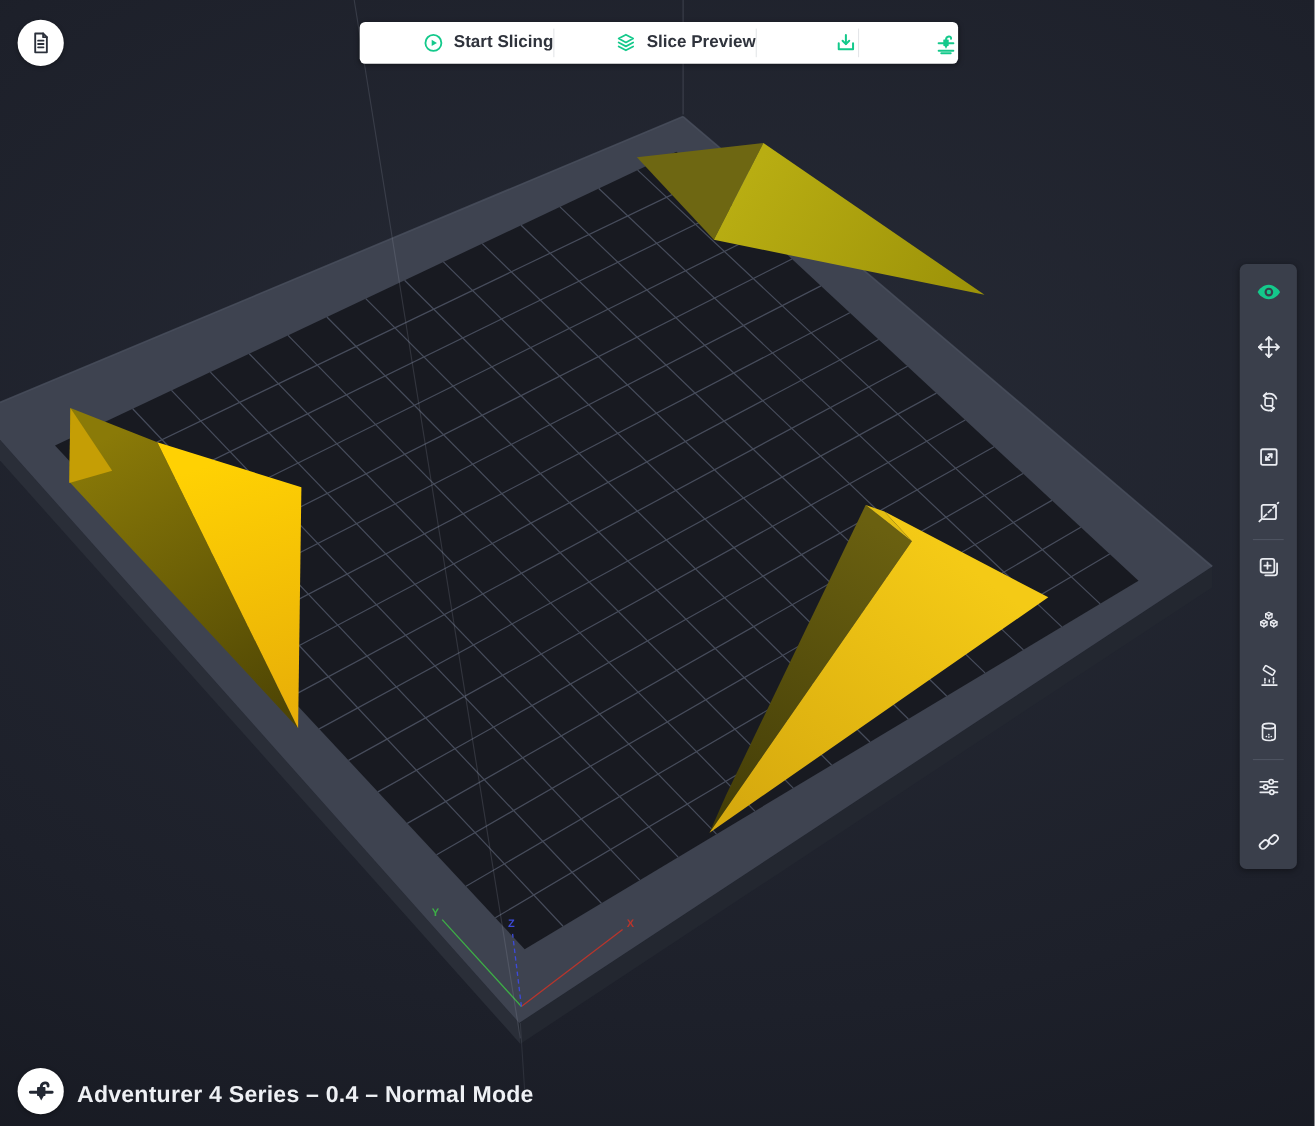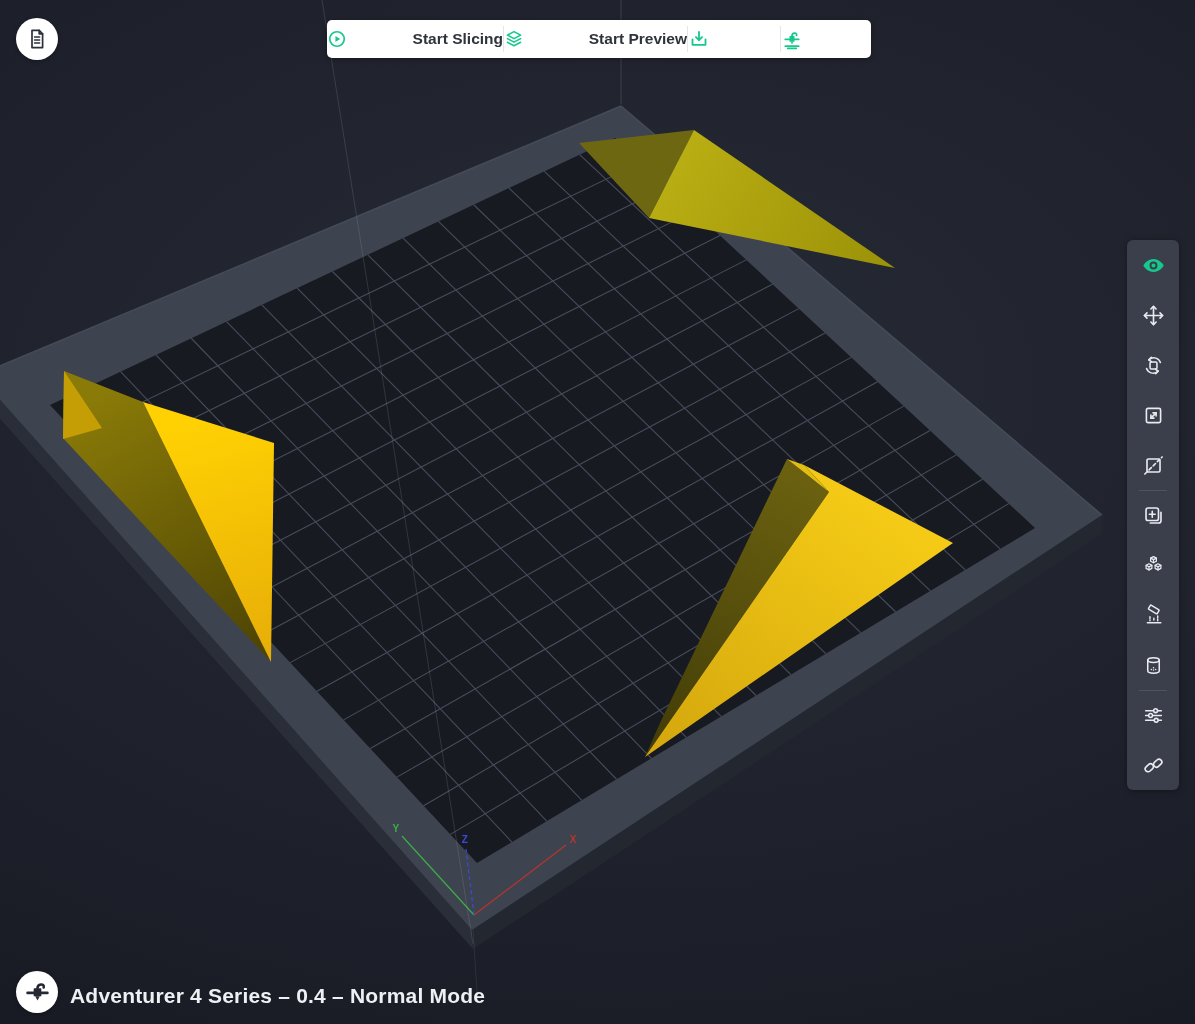--- a/index.html
+++ b/index.html
@@ -27,21 +27,21 @@
   #logo-badge .icon{width:27px;height:27px;}
 
   
   .toolbar{
     position:absolute;left:327px;top:20px;height:38px;
     background:#ffffff;border-radius:5px;
     display:flex;align-items:stretch;
     box-shadow:0 1px 5px rgba(0,0,0,.4);
   }
   .tb-btn{
-    display:flex;align-items:center;justify-content:space-between;gap:9px;
+    display:flex;align-items:center;justify-content:flex-end;gap:9px;
     color:#2f333c;font-weight:bold;font-size:15.5px;cursor:pointer;white-space:nowrap;
   }
   .tb-btn .icon{width:20px;height:20px;color:#14c98b;}
   .tb-btn.icon-only .icon{width:22px;height:22px;}
   .tb-w1{width:176px;}.tb-w2{width:183px;}.tb-w3{width:92px;}.tb-w4{width:90px;}
   .tb-sep{width:1px;background:#e4e6e9;margin:6px 0;}
 
   
   .sidebar{
     position:absolute;left:1127px;top:240px;width:52px;height:550px;
@@ -180,21 +180,21 @@
     </div>
     <div class="tb-sep"></div>
     <div class="tb-btn tb-w2">
       <span class="icon">
           <svg viewBox="0 0 24 24" fill="none" stroke="currentColor" stroke-width="1.7" stroke-linecap="round" stroke-linejoin="round">
             <path d="M12 3.1 19.9 7.3 12 11.5 4.1 7.3z" stroke-width="1.9"></path>
             <path d="M4.1 11.6 12 15.8l7.9-4.2" stroke-width="1.9"></path>
             <path d="M4.1 15.9 12 20.1l7.9-4.2" stroke-width="1.9"></path>
           </svg>
         </span>
-      <span>Start Preview</span>
+      <span>Slice Preview</span>
     </div>
     <div class="tb-sep"></div>
     <div class="tb-btn tb-w3 icon-only">
       <span class="icon">
           <svg viewBox="0 0 24 24" fill="none" stroke="currentColor" stroke-width="1.7" stroke-linecap="round" stroke-linejoin="round">
             <path d="M12 4.2v8.8" stroke-width="2"></path>
             <path d="M8.7 9.9 12 13.2l3.3-3.3" stroke-width="2"></path>
             <path d="M4.9 12.4v6h14.2v-6" stroke-width="2"></path>
           </svg>
         </span>

